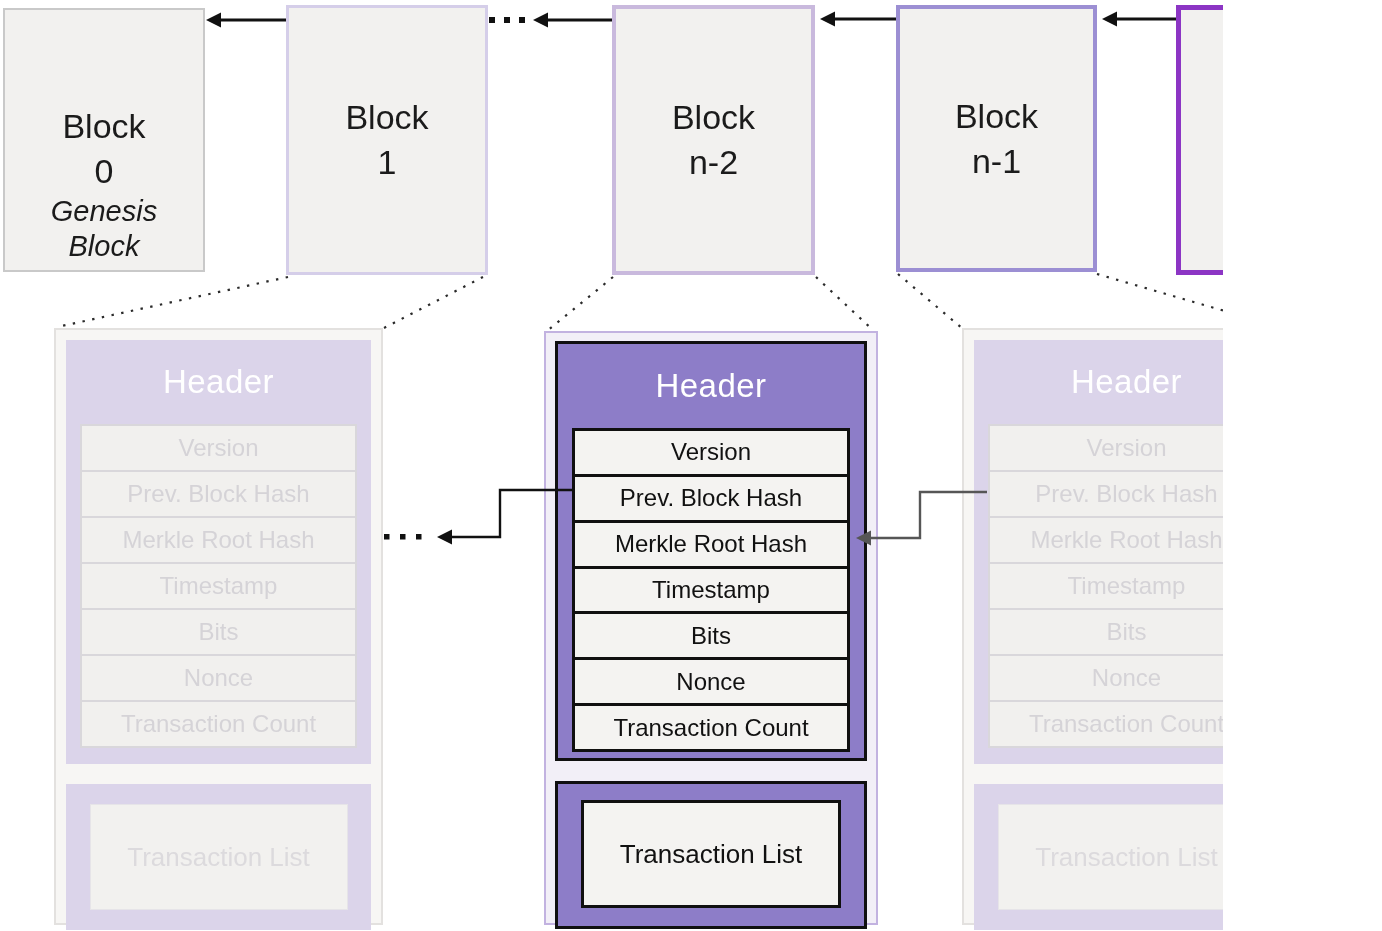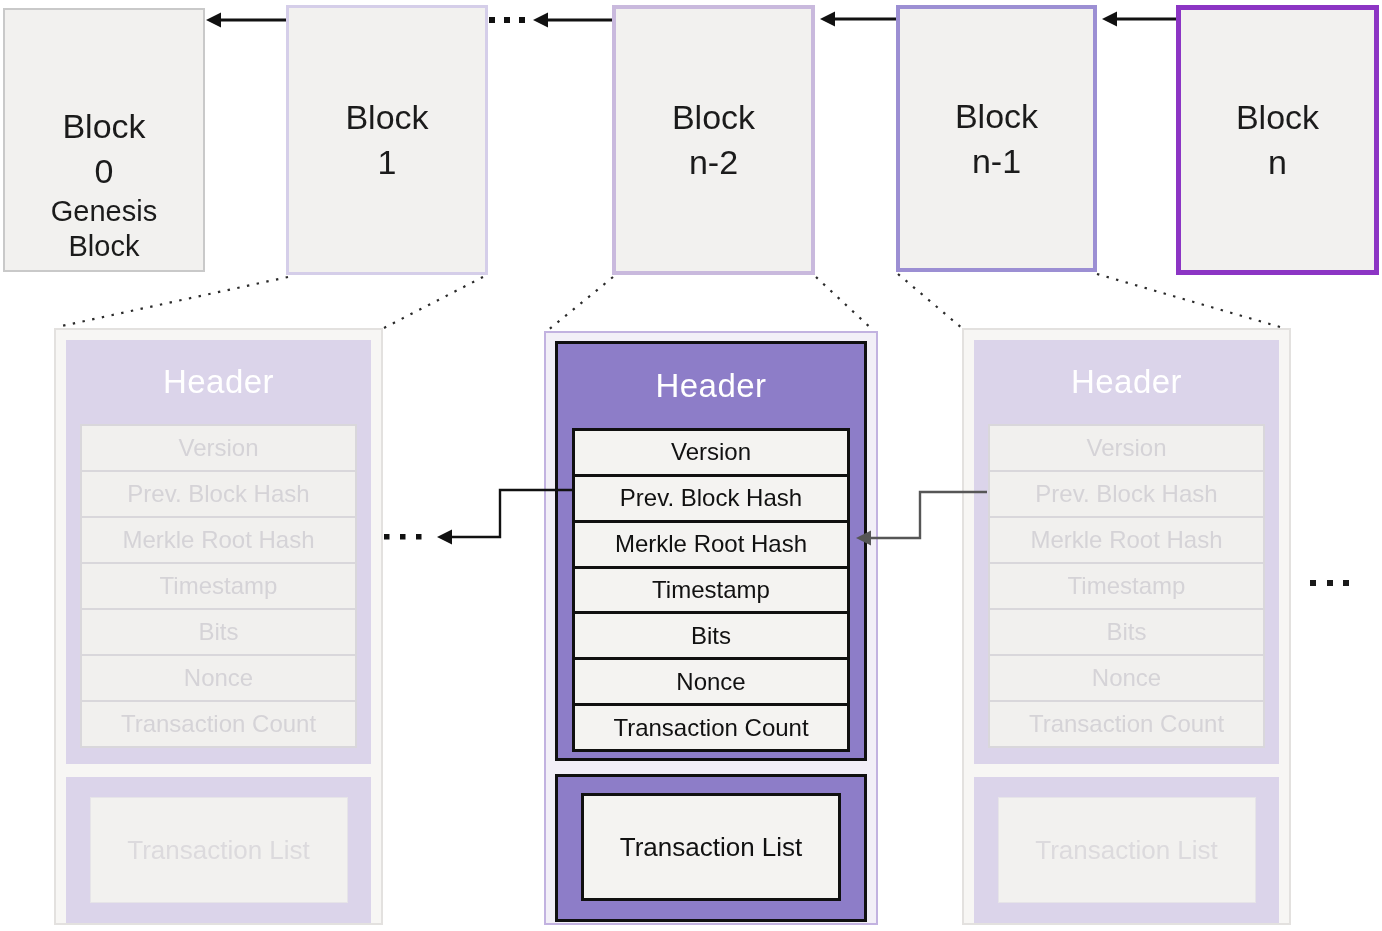--- a/index.html
+++ b/index.html
@@ -1,20 +1,20 @@
 <!DOCTYPE html>
 <html><head>
 <meta charset="utf-8">
 <style>
   * { box-sizing: border-box; margin: 0; padding: 0; }
   html, body { background: #ffffff; }
   body { font-family: "Liberation Sans", sans-serif; }
   .canvas {
     position: relative;
-    width: 1382px;
+    width: 1223px;
     height: 931px;
     background: #ffffff;
     overflow: hidden;
   }
 
   
   .block {
     position: absolute;
     background: #f2f1ef;
     display: flex;
@@ -24,20 +24,21 @@
     text-align: center;
   }
   .block-title {
     font-size: 34px;
     line-height: 1.32;
     color: #1b1b1b;
     white-space: pre-line;
   }
   .block-sub {
     font-size: 29px;
+    font-style: italic;
     line-height: 1.22;
     color: #1b1b1b;
     white-space: pre-line;
   }
   .block-0   { left: 3px;    top: 8px; width: 202px; height: 264px; border: 2px solid #c9c9c9; }
   .block-0 .block-inner { margin-top: 88px; }
   .block-1   { left: 286px;  top: 5px; width: 202px; height: 270px; border: 3px solid #d5cee9; }
   .block-n2  { left: 612px;  top: 5px; width: 203px; height: 270px; border: 4px solid #c9b9dd; }
   .block-n1  { left: 896px;  top: 5px; width: 201px; height: 267px; border: 4px solid #9c8fd3; }
   .block-n   { left: 1176px; top: 5px; width: 203px; height: 270px; border: 5px solid #8c35c4; }
@@ -94,21 +95,21 @@
   }
   .faded .field-row:first-child { margin-top: 0; }
   .active .field-row {
     background: #f4f3f1;
     border: 3px solid #101010;
     margin-top: -3px;
     color: #111111;
   }
   .active .field-row:first-child { margin-top: 0; }
 
-  .tx-section { position: relative; margin-top: 13px; }
+  .tx-section { position: relative; margin-top: 20px; }
   .faded .tx-section { background: #dbd4ea; height: 146px; }
   .active .tx-section { background: #8d7dc8; border: 3px solid #101010; height: 148px; }
   .tx-box {
     position: absolute;
     left: 50%;
     transform: translateX(-50%);
     display: flex;
     align-items: center;
     justify-content: center;
     font-size: 26px;

